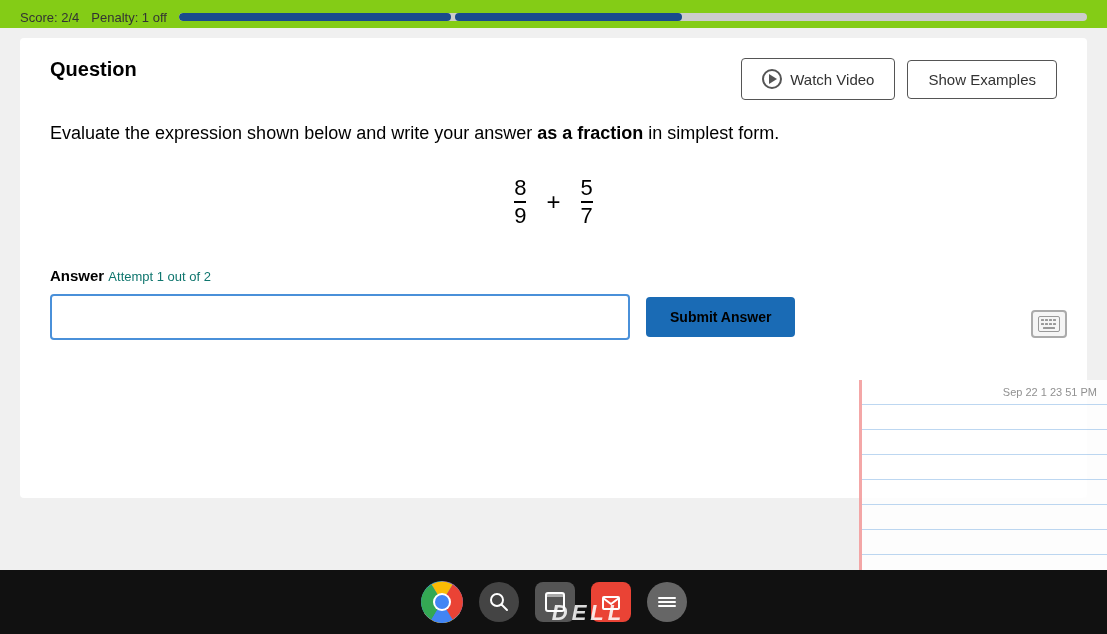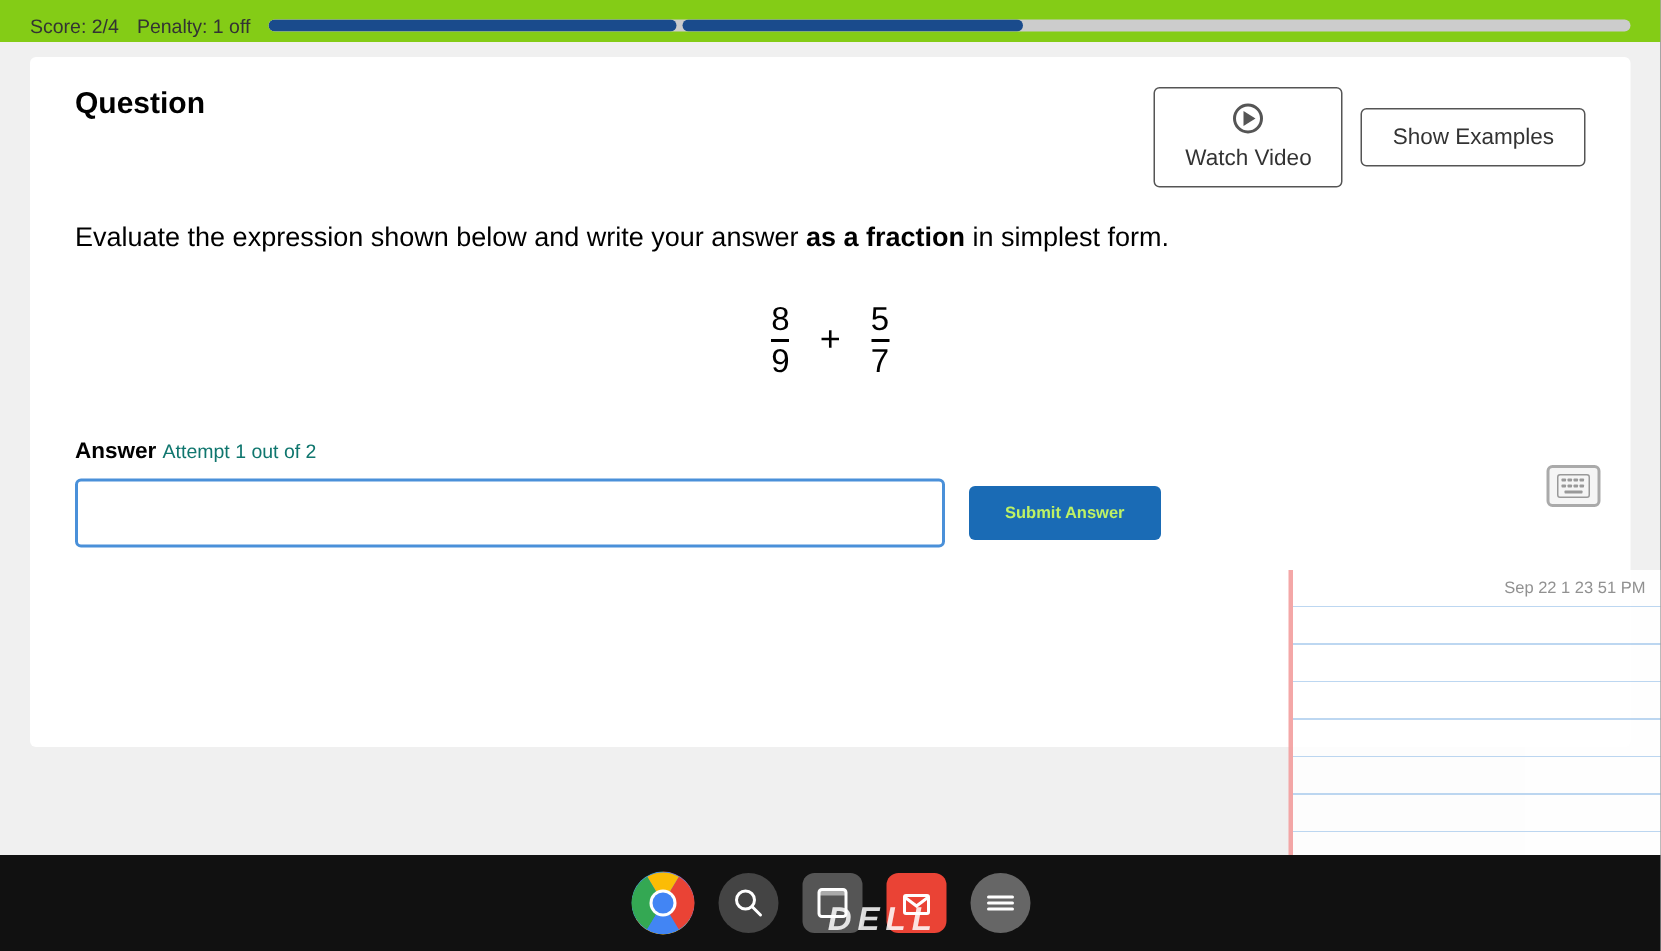--- a/index.html
+++ b/index.html
@@ -101,21 +101,20 @@
       display: flex;
       align-items: center;
       gap: 8px;
       border: 1.5px solid #555;
       border-radius: 4px;
       padding: 10px 20px;
       background: #fff;
       font-size: 15px;
       cursor: pointer;
       color: #333;
-      flex-direction: column;
     }
 
     .watch-video-btn .play-circle {
       width: 20px;
       height: 20px;
       border: 2px solid #555;
       border-radius: 50%;
       display: flex;
       align-items: center;
       justify-content: center;
@@ -244,25 +243,25 @@
       border: 2px solid #4a90d9;
       border-radius: 4px;
       background: #fff;
       font-size: 16px;
       padding: 0 12px;
       outline: none;
     }
 
     .submit-btn {
       background: #1a6bb5;
-      color: #bef264;
+      color: #000000;
       border: none;
       border-radius: 4px;
       padding: 12px 24px;
-      font-size: 11px;
+      font-size: 14px;
       font-weight: bold;
       cursor: pointer;
     }
 
     .taskbar-icon {
       width: 40px;
       height: 40px;
       border-radius: 50%;
       display: flex;
       align-items: center;

